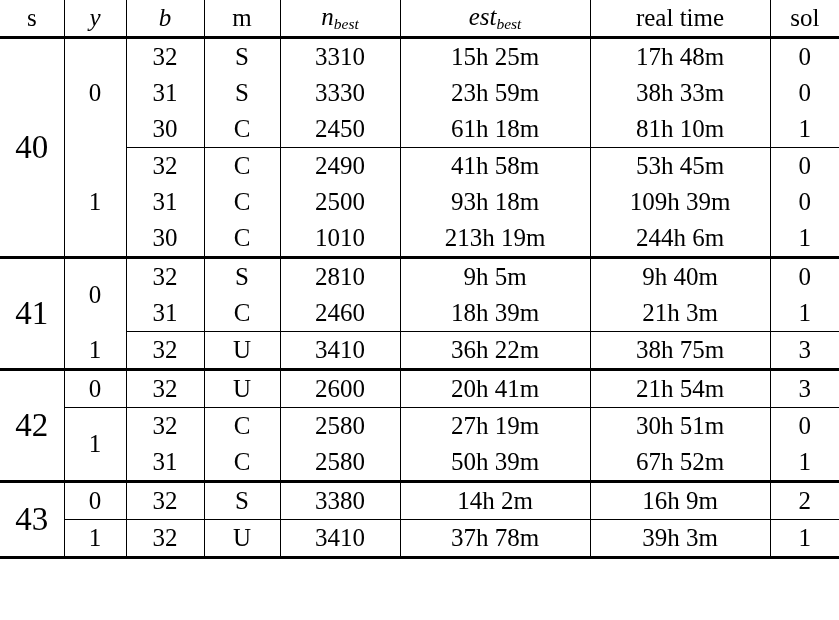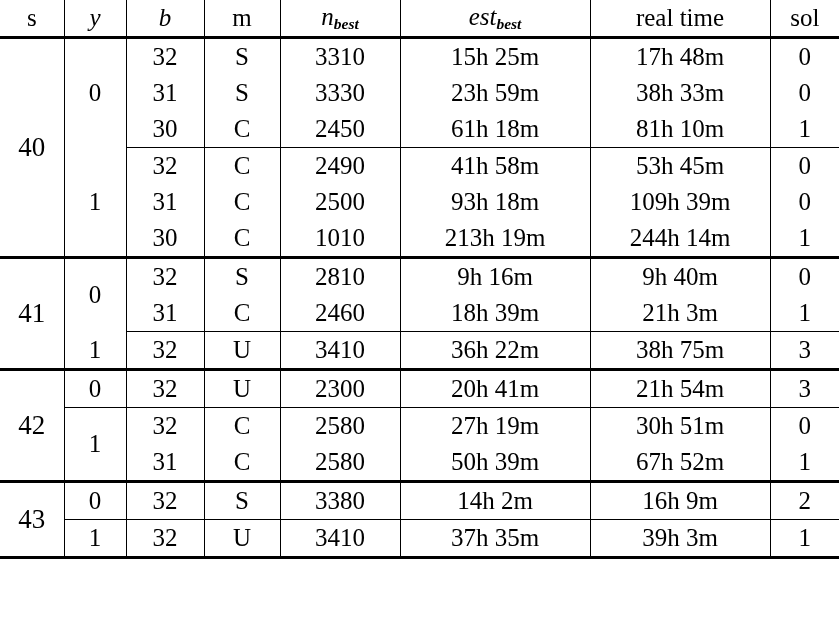--- a/index.html
+++ b/index.html
@@ -33,31 +33,30 @@
   .rule-thick-bot { border-bottom: 3.2px solid #000; }
   .rule-thin-bot { border-bottom: 1.2px solid #000; }
   .hdr-row td { padding-bottom: 3px; }
   .cell { height: 36px; }
   .math { font-family: "Liberation Serif", serif; font-style: italic; }
   sub.sm {
     font-size: 0.62em;
     font-style: italic;
     vertical-align: -0.28em;
     letter-spacing: 0;
-    font-weight: bold;
   }
   .col-s   { width: 64px; }
   .col-y   { width: 62px; }
   .col-b   { width: 78px; }
   .col-m   { width: 76px; }
   .col-n   { width: 120px; }
   .col-est { width: 190px; }
   .col-rt  { width: 180px; }
   .col-sol { width: 69px; }
-  .group-label { font-size: 27px; }
+  .group-label { font-size: 33px; }
 </style>
 </head>
 <body>
 
 <table id="results-table">
   <colgroup>
     <col class="col-s">
       <col class="col-y">
       <col class="col-b">
       <col class="col-m">
@@ -120,31 +119,31 @@
       <td class="cell vsep-r">2500</td>
       <td class="cell vsep-r">93h 18m</td>
       <td class="cell vsep-r">109h 39m</td>
       <td class="cell">0</td>
     </tr>
     <tr class="rule-thick-bot">
       <td class="cell vsep-r">30</td>
       <td class="cell vsep-r">C</td>
       <td class="cell vsep-r">1010</td>
       <td class="cell vsep-r">213h 19m</td>
-      <td class="cell vsep-r">244h 14m</td>
+      <td class="cell vsep-r">244h 6m</td>
       <td class="cell">1</td>
     </tr>
 
     <tr>
       <td class="cell vsep-r group-label" rowspan="3">41</td>
       <td class="cell vsep-r" rowspan="2">0</td>
       <td class="cell vsep-r">32</td>
       <td class="cell vsep-r">S</td>
       <td class="cell vsep-r">2810</td>
-      <td class="cell vsep-r">9h 16m</td>
+      <td class="cell vsep-r">9h 5m</td>
       <td class="cell vsep-r">9h 40m</td>
       <td class="cell">0</td>
     </tr>
     <tr>
       <td class="cell vsep-r rule-thin-bot">31</td>
       <td class="cell vsep-r rule-thin-bot">C</td>
       <td class="cell vsep-r rule-thin-bot">2460</td>
       <td class="cell vsep-r rule-thin-bot">18h 39m</td>
       <td class="cell vsep-r rule-thin-bot">21h 3m</td>
       <td class="cell rule-thin-bot">1</td>
@@ -157,21 +156,21 @@
       <td class="cell vsep-r">36h 22m</td>
       <td class="cell vsep-r">38h 75m</td>
       <td class="cell">3</td>
     </tr>
 
     <tr>
       <td class="cell vsep-r group-label" rowspan="3">42</td>
       <td class="cell vsep-r rule-thin-bot">0</td>
       <td class="cell vsep-r rule-thin-bot">32</td>
       <td class="cell vsep-r rule-thin-bot">U</td>
-      <td class="cell vsep-r rule-thin-bot">2300</td>
+      <td class="cell vsep-r rule-thin-bot">2600</td>
       <td class="cell vsep-r rule-thin-bot">20h 41m</td>
       <td class="cell vsep-r rule-thin-bot">21h 54m</td>
       <td class="cell rule-thin-bot">3</td>
     </tr>
     <tr>
       <td class="cell vsep-r" rowspan="2">1</td>
       <td class="cell vsep-r">32</td>
       <td class="cell vsep-r">C</td>
       <td class="cell vsep-r">2580</td>
       <td class="cell vsep-r">27h 19m</td>
@@ -195,18 +194,18 @@
       <td class="cell vsep-r rule-thin-bot">3380</td>
       <td class="cell vsep-r rule-thin-bot">14h 2m</td>
       <td class="cell vsep-r rule-thin-bot">16h 9m</td>
       <td class="cell rule-thin-bot">2</td>
     </tr>
     <tr class="rule-thick-bot">
       <td class="cell vsep-r">1</td>
       <td class="cell vsep-r">32</td>
       <td class="cell vsep-r">U</td>
       <td class="cell vsep-r">3410</td>
-      <td class="cell vsep-r">37h 35m</td>
+      <td class="cell vsep-r">37h 78m</td>
       <td class="cell vsep-r">39h 3m</td>
       <td class="cell">1</td>
     </tr>
   </tbody>
 </table>
 
 </body></html>

